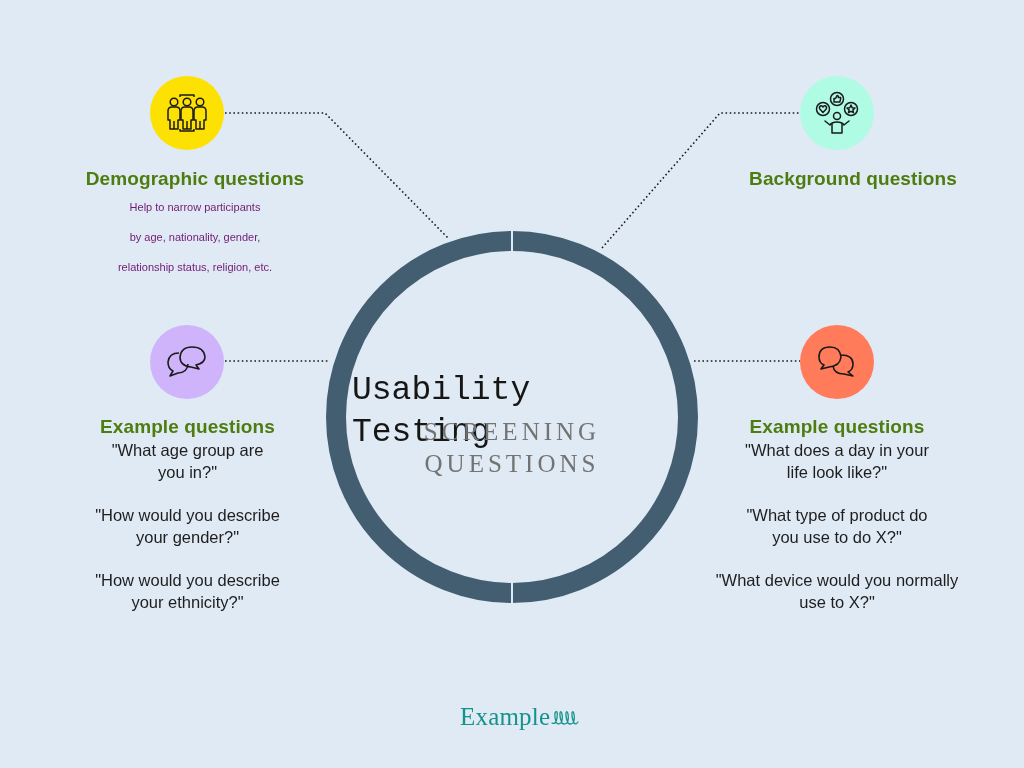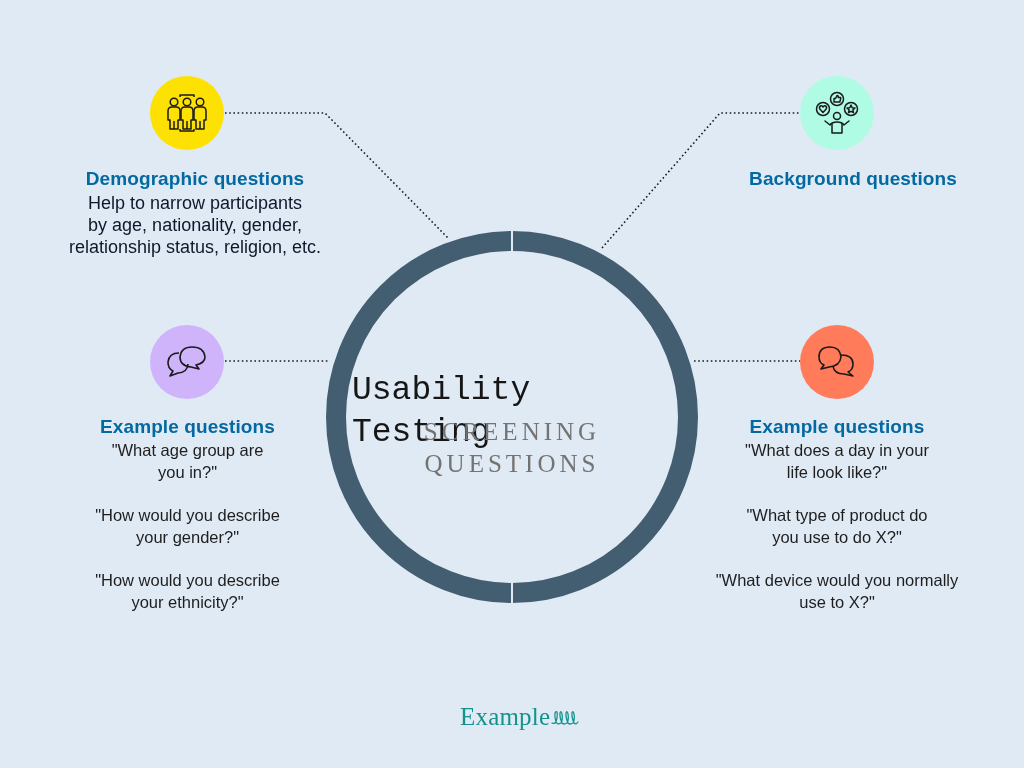--- a/index.html
+++ b/index.html
@@ -31,28 +31,28 @@
     }
     .icon-circle svg { display: block; }
     .text-block {
       position: absolute;
       text-align: center;
     }
     .block-title {
       font-weight: bold;
       font-size: 19px;
       line-height: 24px;
-      color: #0369a1;
+      color: #4d7c0f;
       margin-bottom: 1px;
       letter-spacing: 0.1px;
     }
     .block-body {
-      font-size: 18px;
-      line-height: 22px;
-      color: #0f172a;
+      font-size: 11px;
+      line-height: 30px;
+      color: #701a75;
       white-space: pre-line;
     }
     .example-list {
       font-size: 16.5px;
       line-height: 21.5px;
       color: #1e1e1e;
     }
     .example-item {
       white-space: pre-line;
       margin-bottom: 22px;

